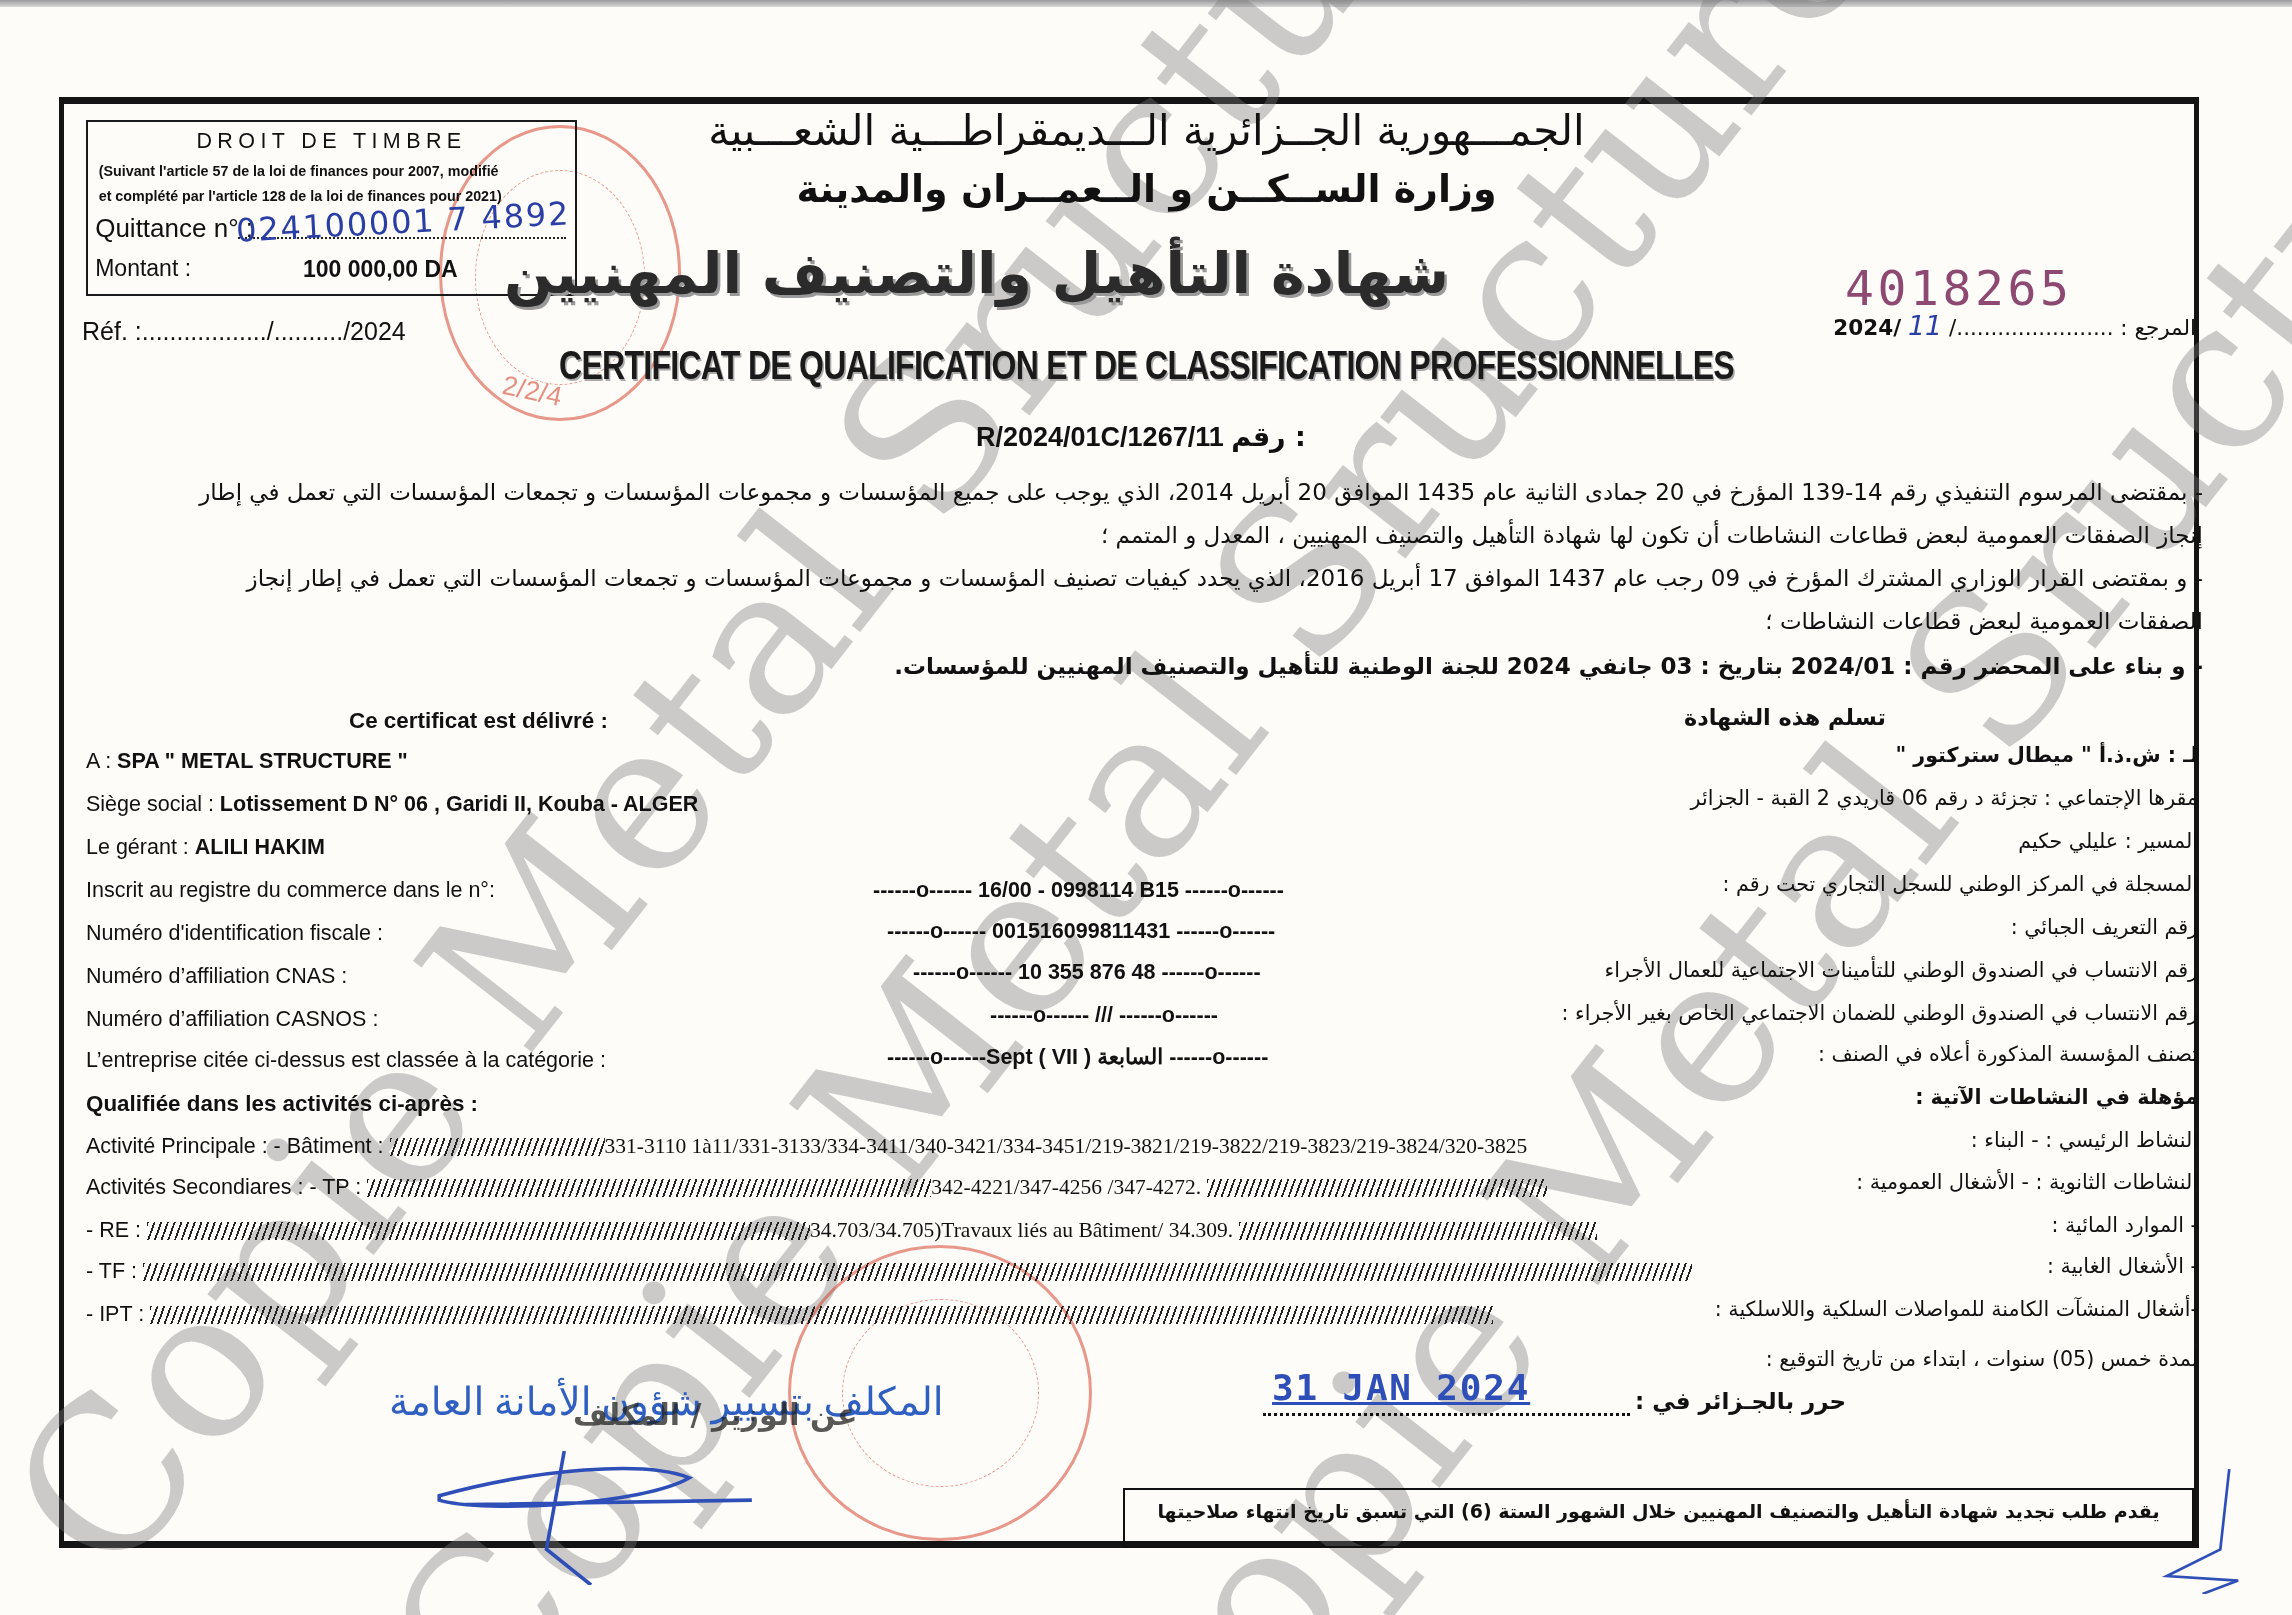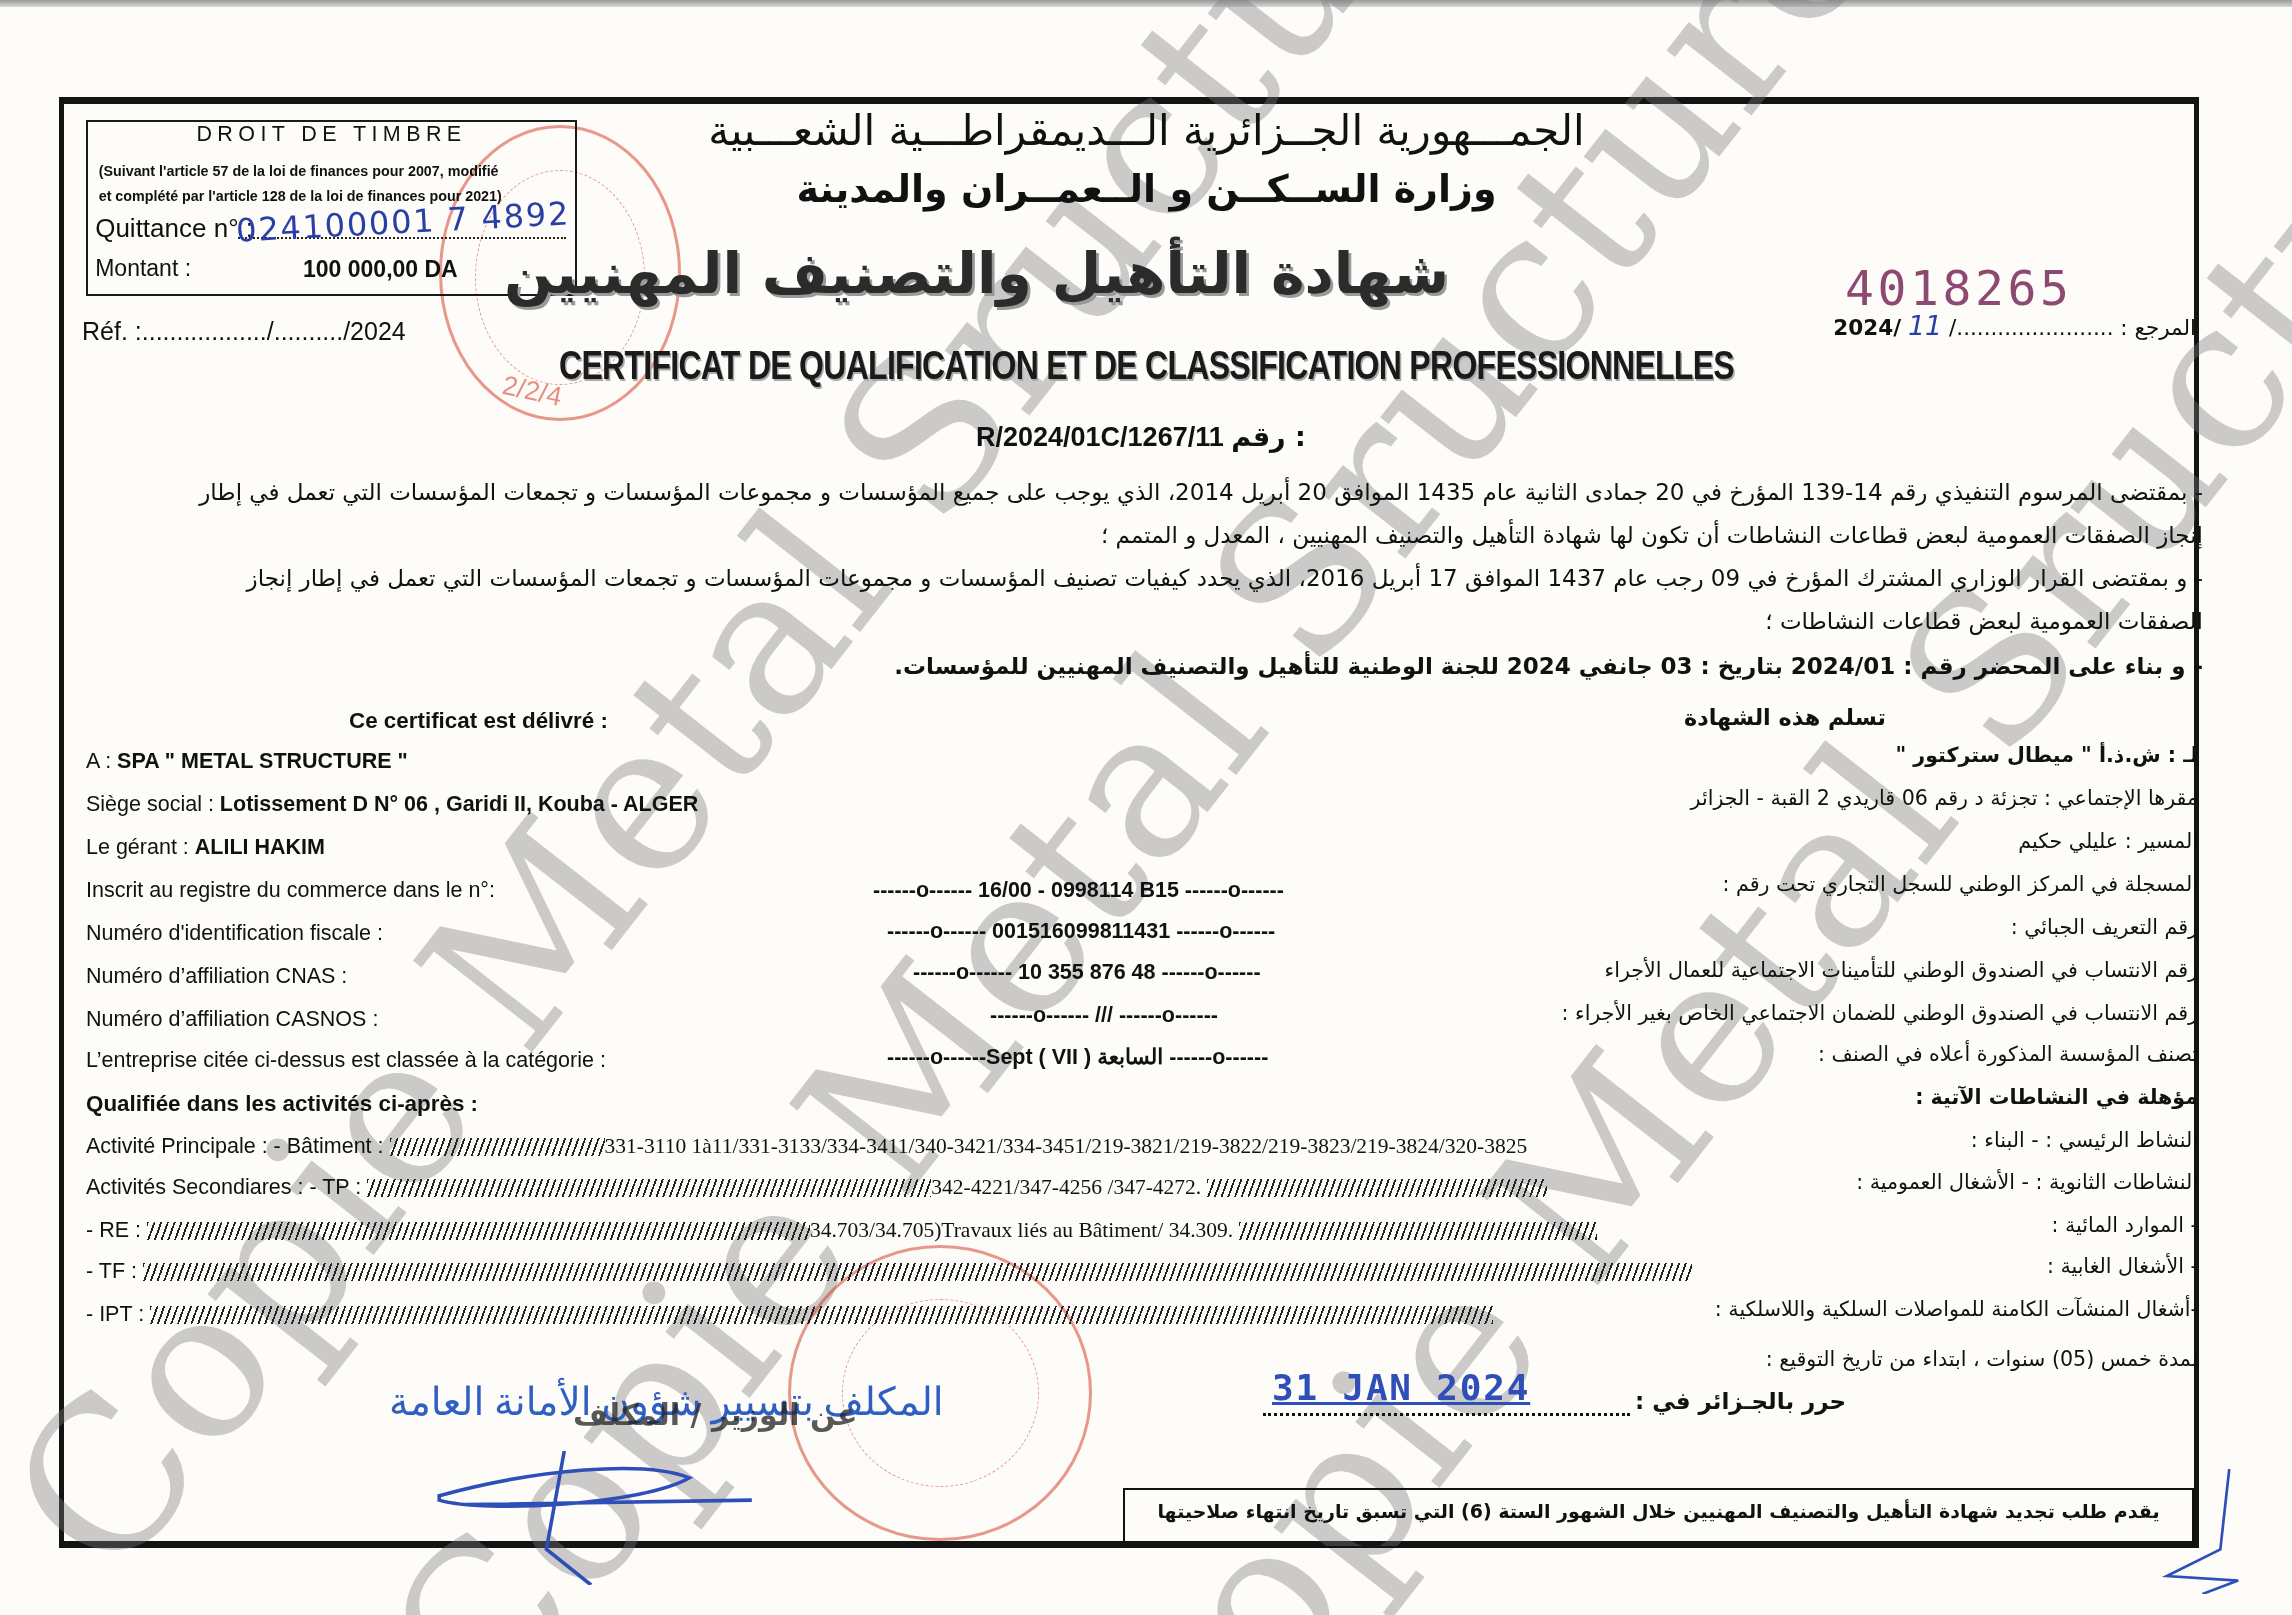--- a/index.html
+++ b/index.html
@@ -6,21 +6,21 @@
     html, body { width: 2293px; height: 1616px; background: #fdfcf8; overflow: hidden; }
     body { position: relative; font-family: "Liberation Sans", sans-serif; color: #111; }
     .scan-top { position: absolute; left: 0; top: 0; width: 2293px; height: 7.2px; background: linear-gradient(#9a9a9a, #d8d8d8); }
     .frame { position: absolute; left: 59px; top: 97px; width: 2140px; height: 1451px; border: 5.4px solid #141414; border-top-width: 7.2px; border-bottom-width: 7.2px; }
     .abs { position: absolute; white-space: nowrap; }
     .ar { direction: rtl; font-family: "DejaVu Sans", sans-serif; }
     .b { font-weight: bold; }
 
     
     .timbre { position: absolute; left: 86px; top: 120px; width: 491px; height: 176px; border: 2.7px solid #1a1a1a; background: transparent; }
-    .timbre .t1 { position: absolute; left: 0; right: 0; top: 0; text-align: center; font-size: 21.5px; letter-spacing: 5.4px; }
+    .timbre .t1 { position: absolute; left: 0; right: 0; top: 7px; text-align: center; font-size: 21.5px; letter-spacing: 5.4px; }
     .timbre .t2, .timbre .t3 { position: absolute; left: 10.7px; font-size: 14.3px; font-weight: bold; font-family: "Liberation Sans", sans-serif; }
     .timbre .t2 { top: 41px; }
     .timbre .t3 { top: 66px; }
     .timbre .q { position: absolute; left: 7.2px; top: 91px; font-size: 26px; }
     .timbre .qv { position: absolute; left: 148px; top: 81px; font-size: 32px; color: #2a3fa6; font-family: "DejaVu Sans", sans-serif; letter-spacing: 1.8px; transform: rotate(-3deg); }
     .timbre .qdots { position: absolute; left: 150px; right: 9px; top: 115px; border-bottom: 2.7px dotted #222; }
     .timbre .m { position: absolute; left: 7.2px; top: 133px; font-size: 23px; }
     .timbre .mv { position: absolute; left: 215px; top: 134px; font-size: 23px; font-weight: bold; }
 
     .stamp-red { position: absolute; border-radius: 50%; border: 3.6px solid rgba(214,70,50,0.55); }

